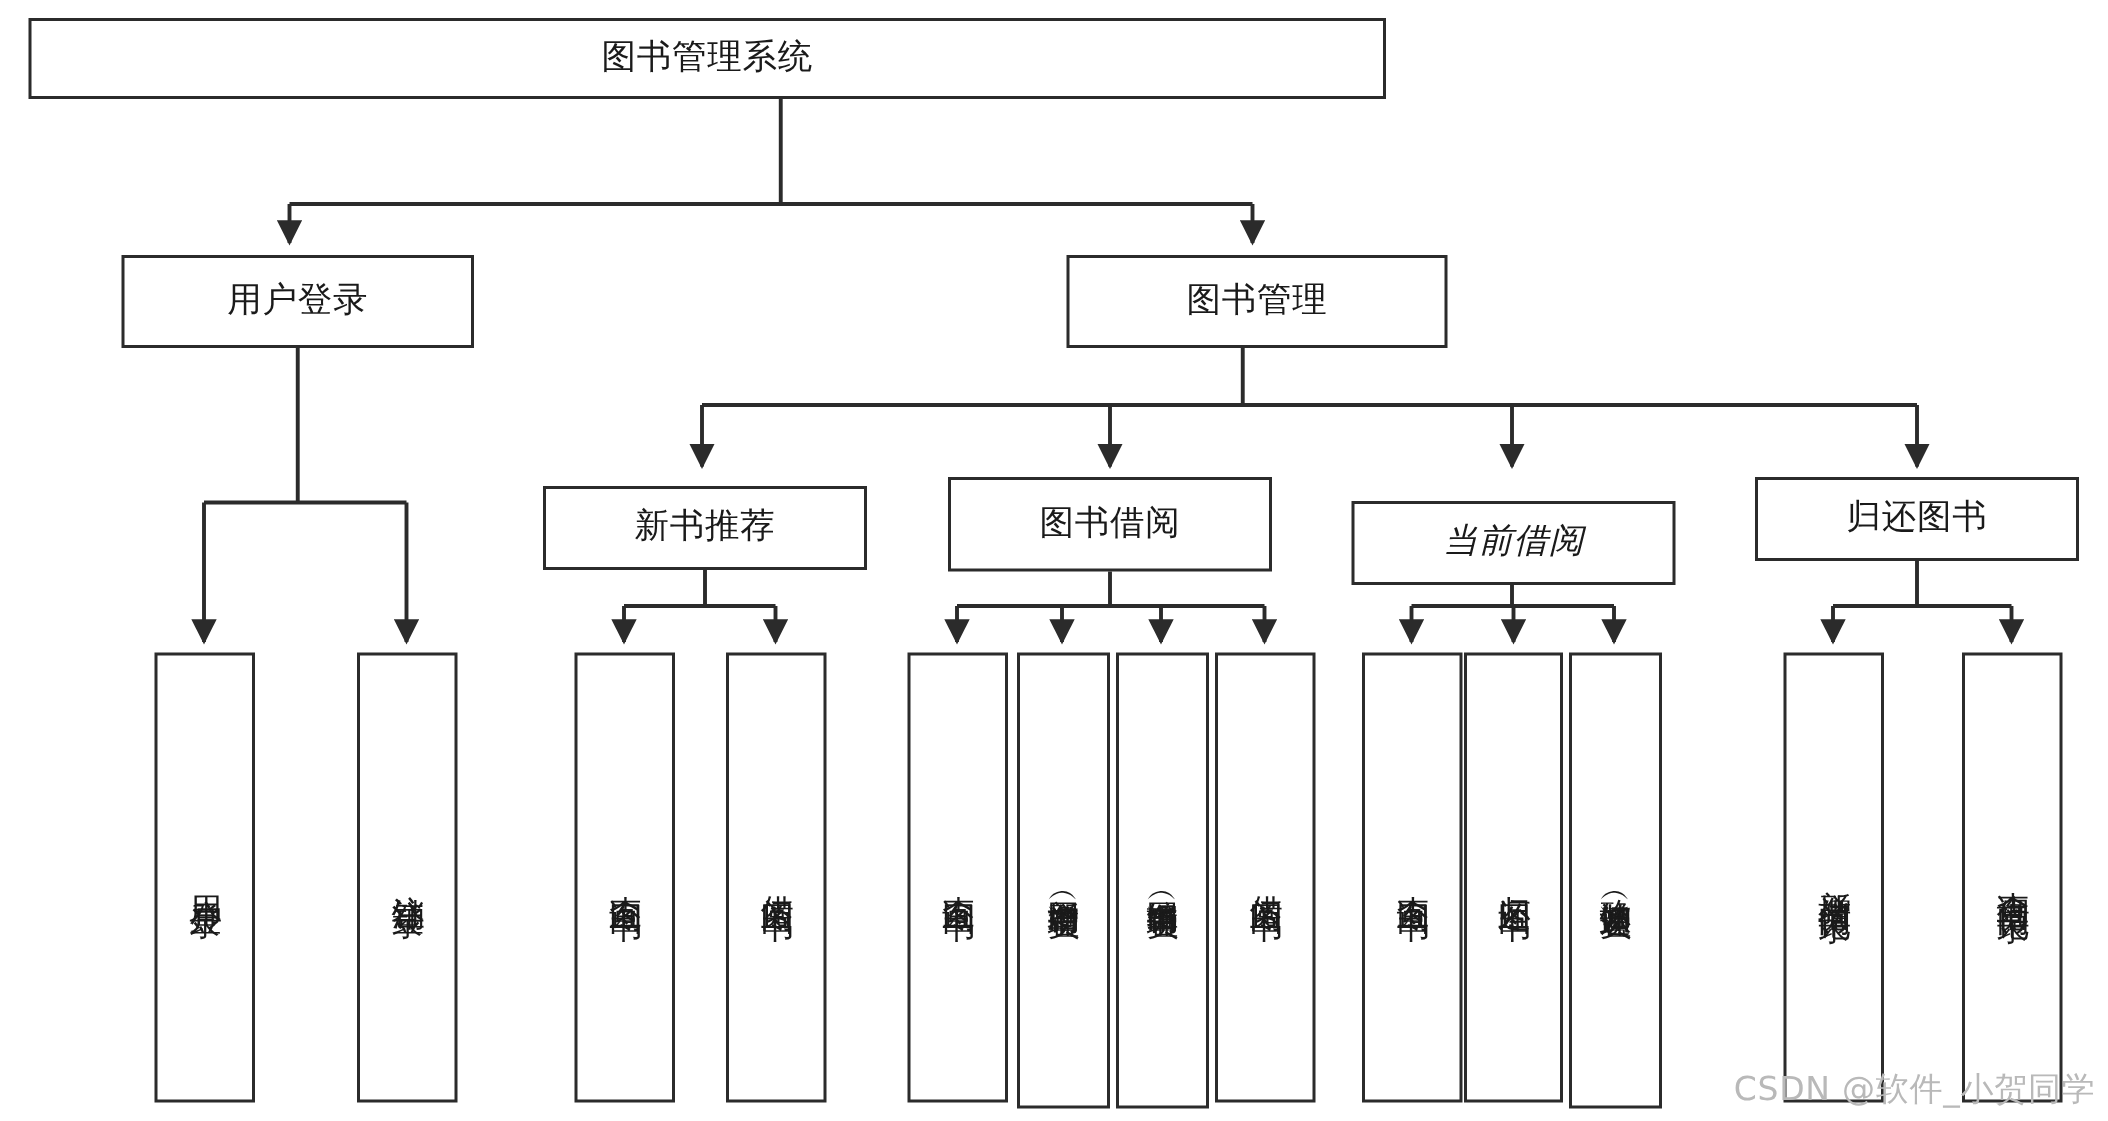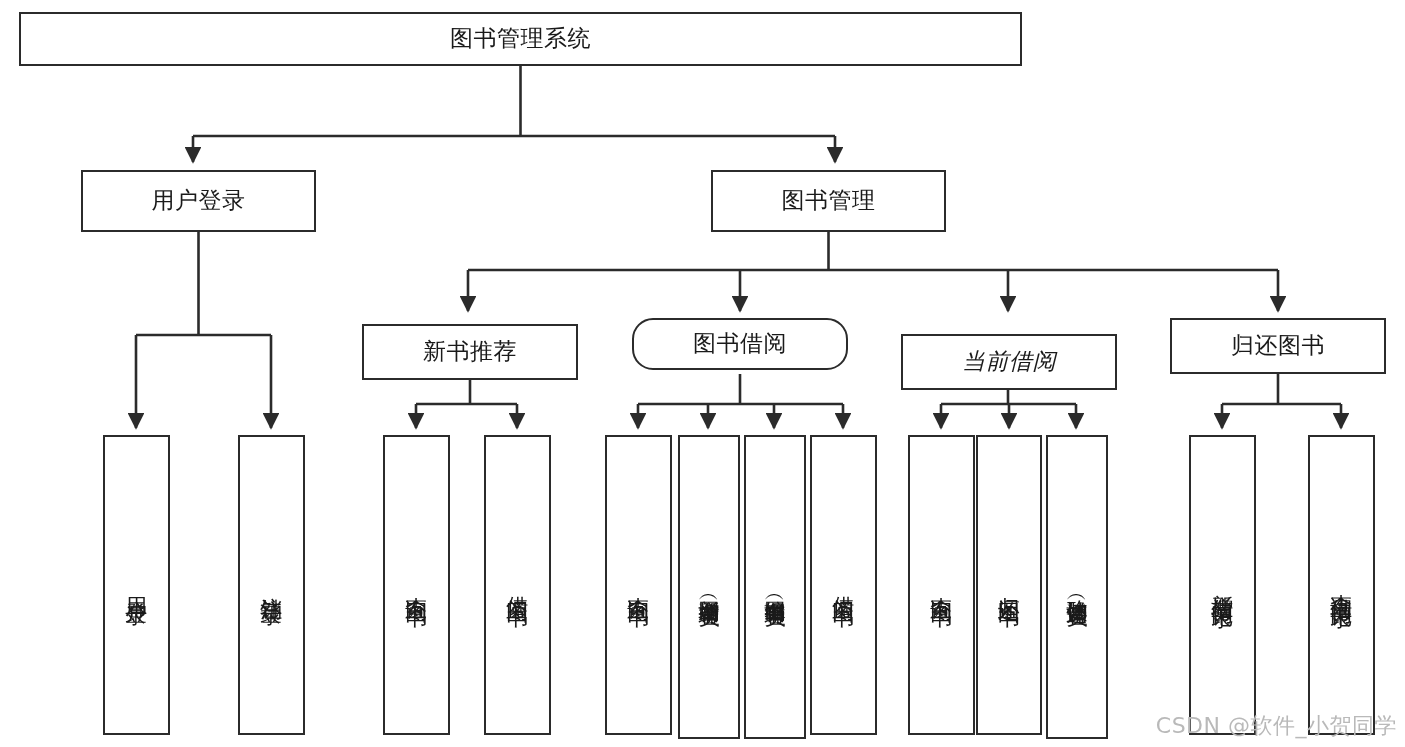--- a/index.html
+++ b/index.html
@@ -127,35 +127,35 @@
       <path d="M 1009 404 L 1009 428" marker-end="url(#arrow)"></path>
       <path d="M 1076 404 L 1076 428" marker-end="url(#arrow)"></path>
 
       <path d="M 1278 374 L 1278 404"></path>
       <path d="M 1222 404 L 1341 404"></path>
       <path d="M 1222 404 L 1222 428" marker-end="url(#arrow)"></path>
       <path d="M 1341 404 L 1341 428" marker-end="url(#arrow)"></path>
     </g>
   </svg>
 
-  <div class="node h root" style="left:19px; top:12px; width:1003px; height:54px;">
+  <div class="node h root" style="left:19px; top:12px; width:905px; height:54px;">
     <span class="node-label">图书管理系统</span>
   </div>
 
   <div class="node h" style="left:81px; top:170px; width:235px; height:62px;">
     <span class="node-label">用户登录</span>
   </div>
-  <div class="node h" style="left:711px; top:170px; width:235px; height:62px;">
+  <div class="node h" style="left:711px; top:170px; width:254px; height:62px;">
     <span class="node-label">图书管理</span>
   </div>
 
   <div class="node h" style="left:362px; top:324px; width:216px; height:56px;">
     <span class="node-label">新书推荐</span>
   </div>
-  <div class="node h" style="left:632px; top:318px; width:216px; height:52px;border-radius:21px;">
+  <div class="node h" style="left:632px; top:318px; width:216px; height:63px;">
     <span class="node-label">图书借阅</span>
   </div>
   <div class="node h" style="left:901px; top:334px; width:216px; height:56px;font-style:italic;">
     <span class="node-label">当前借阅</span>
   </div>
   <div class="node h" style="left:1170px; top:318px; width:216px; height:56px;">
     <span class="node-label">归还图书</span>
   </div>
 
   <div class="node v" style="left:103px; top:435px; width:67px; height:300px;">

